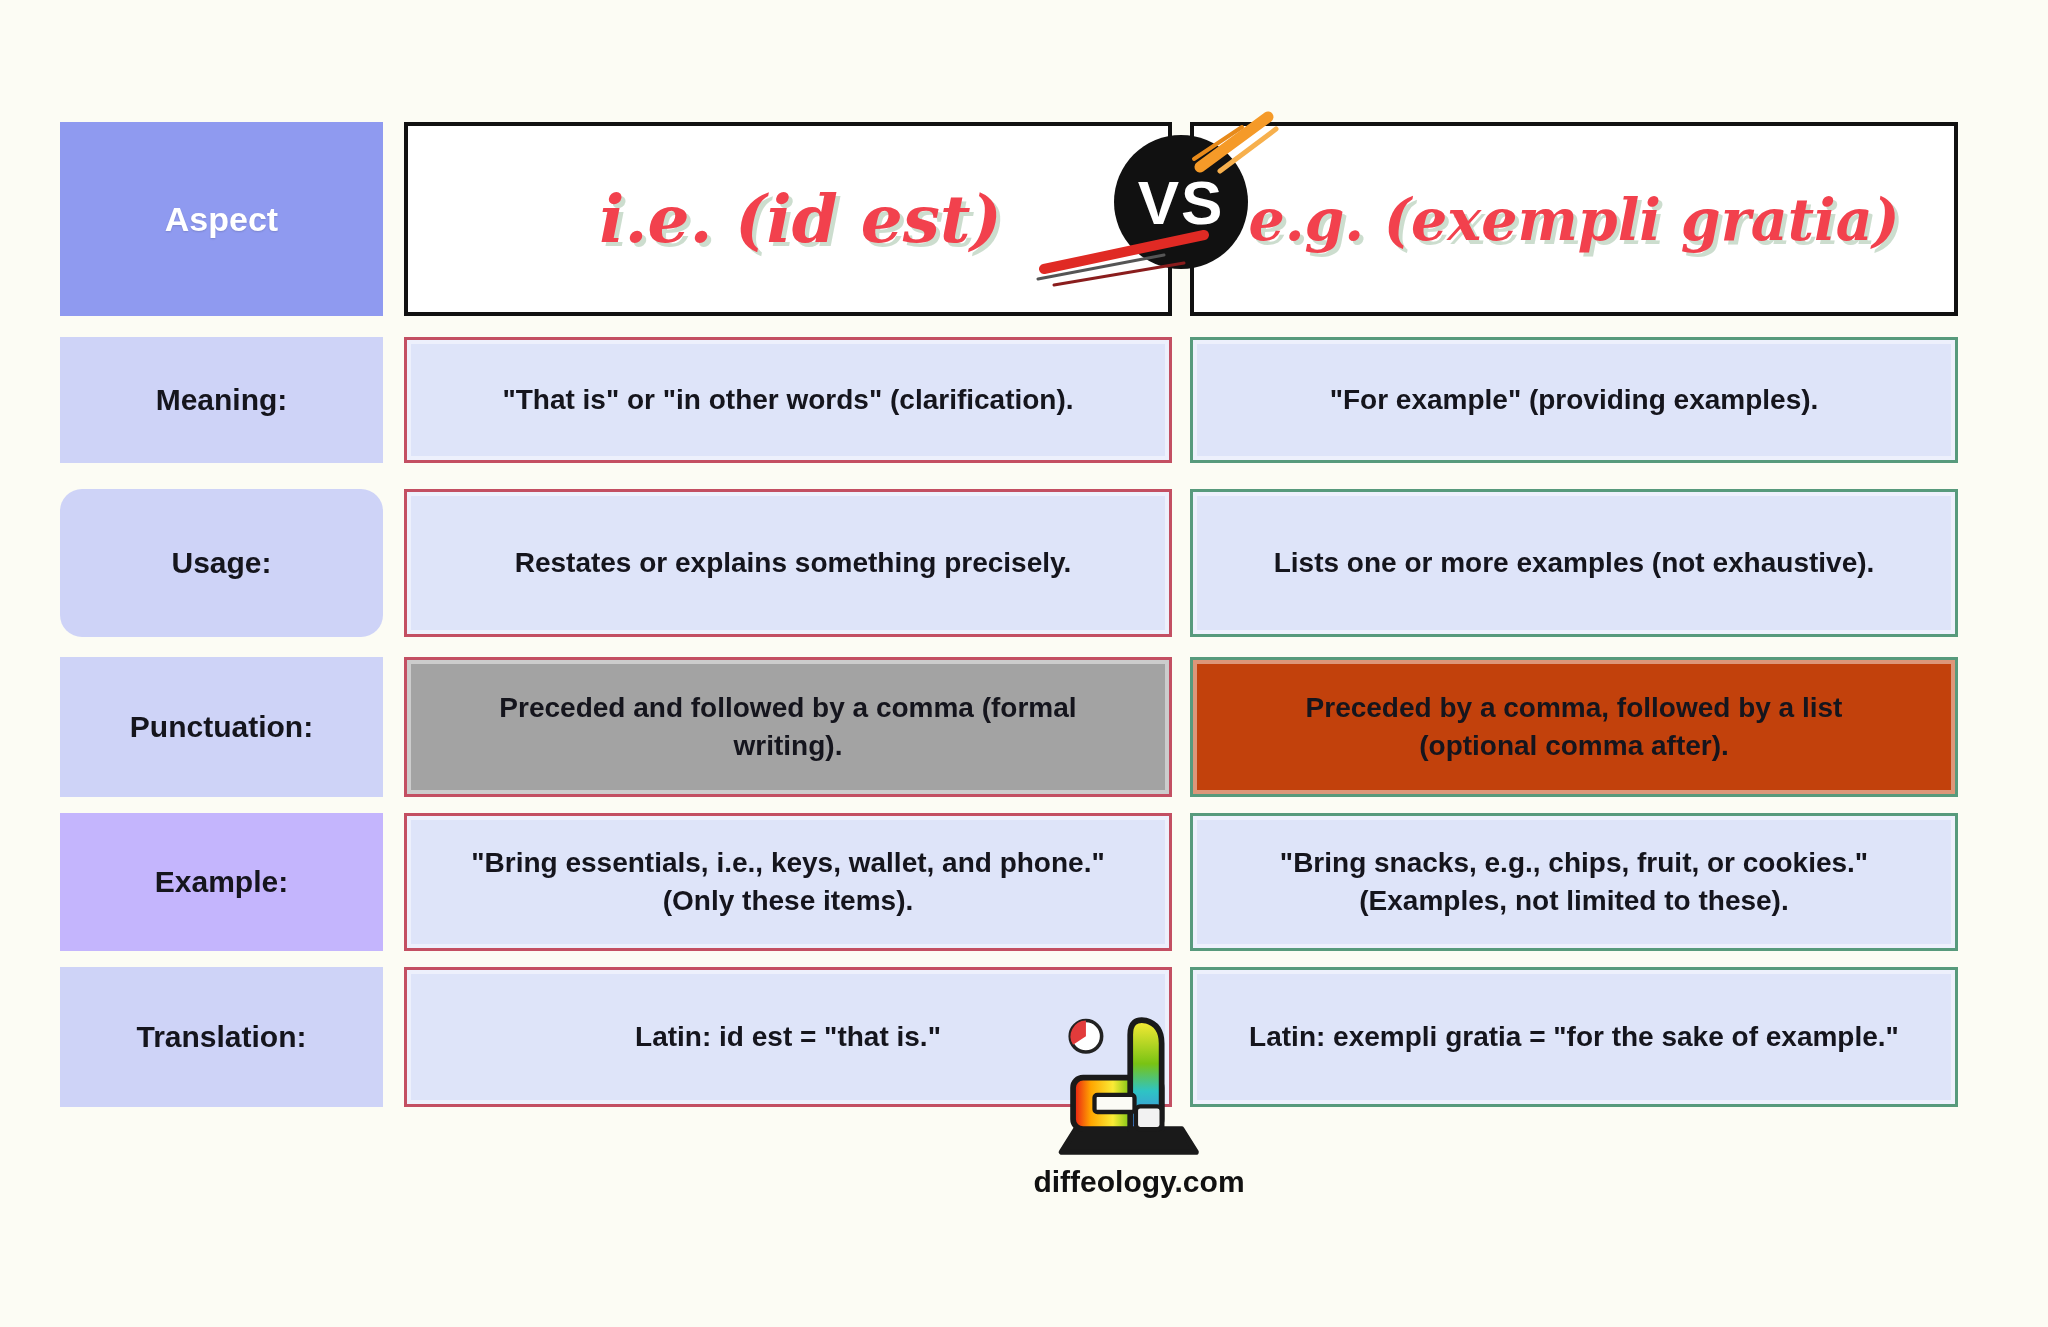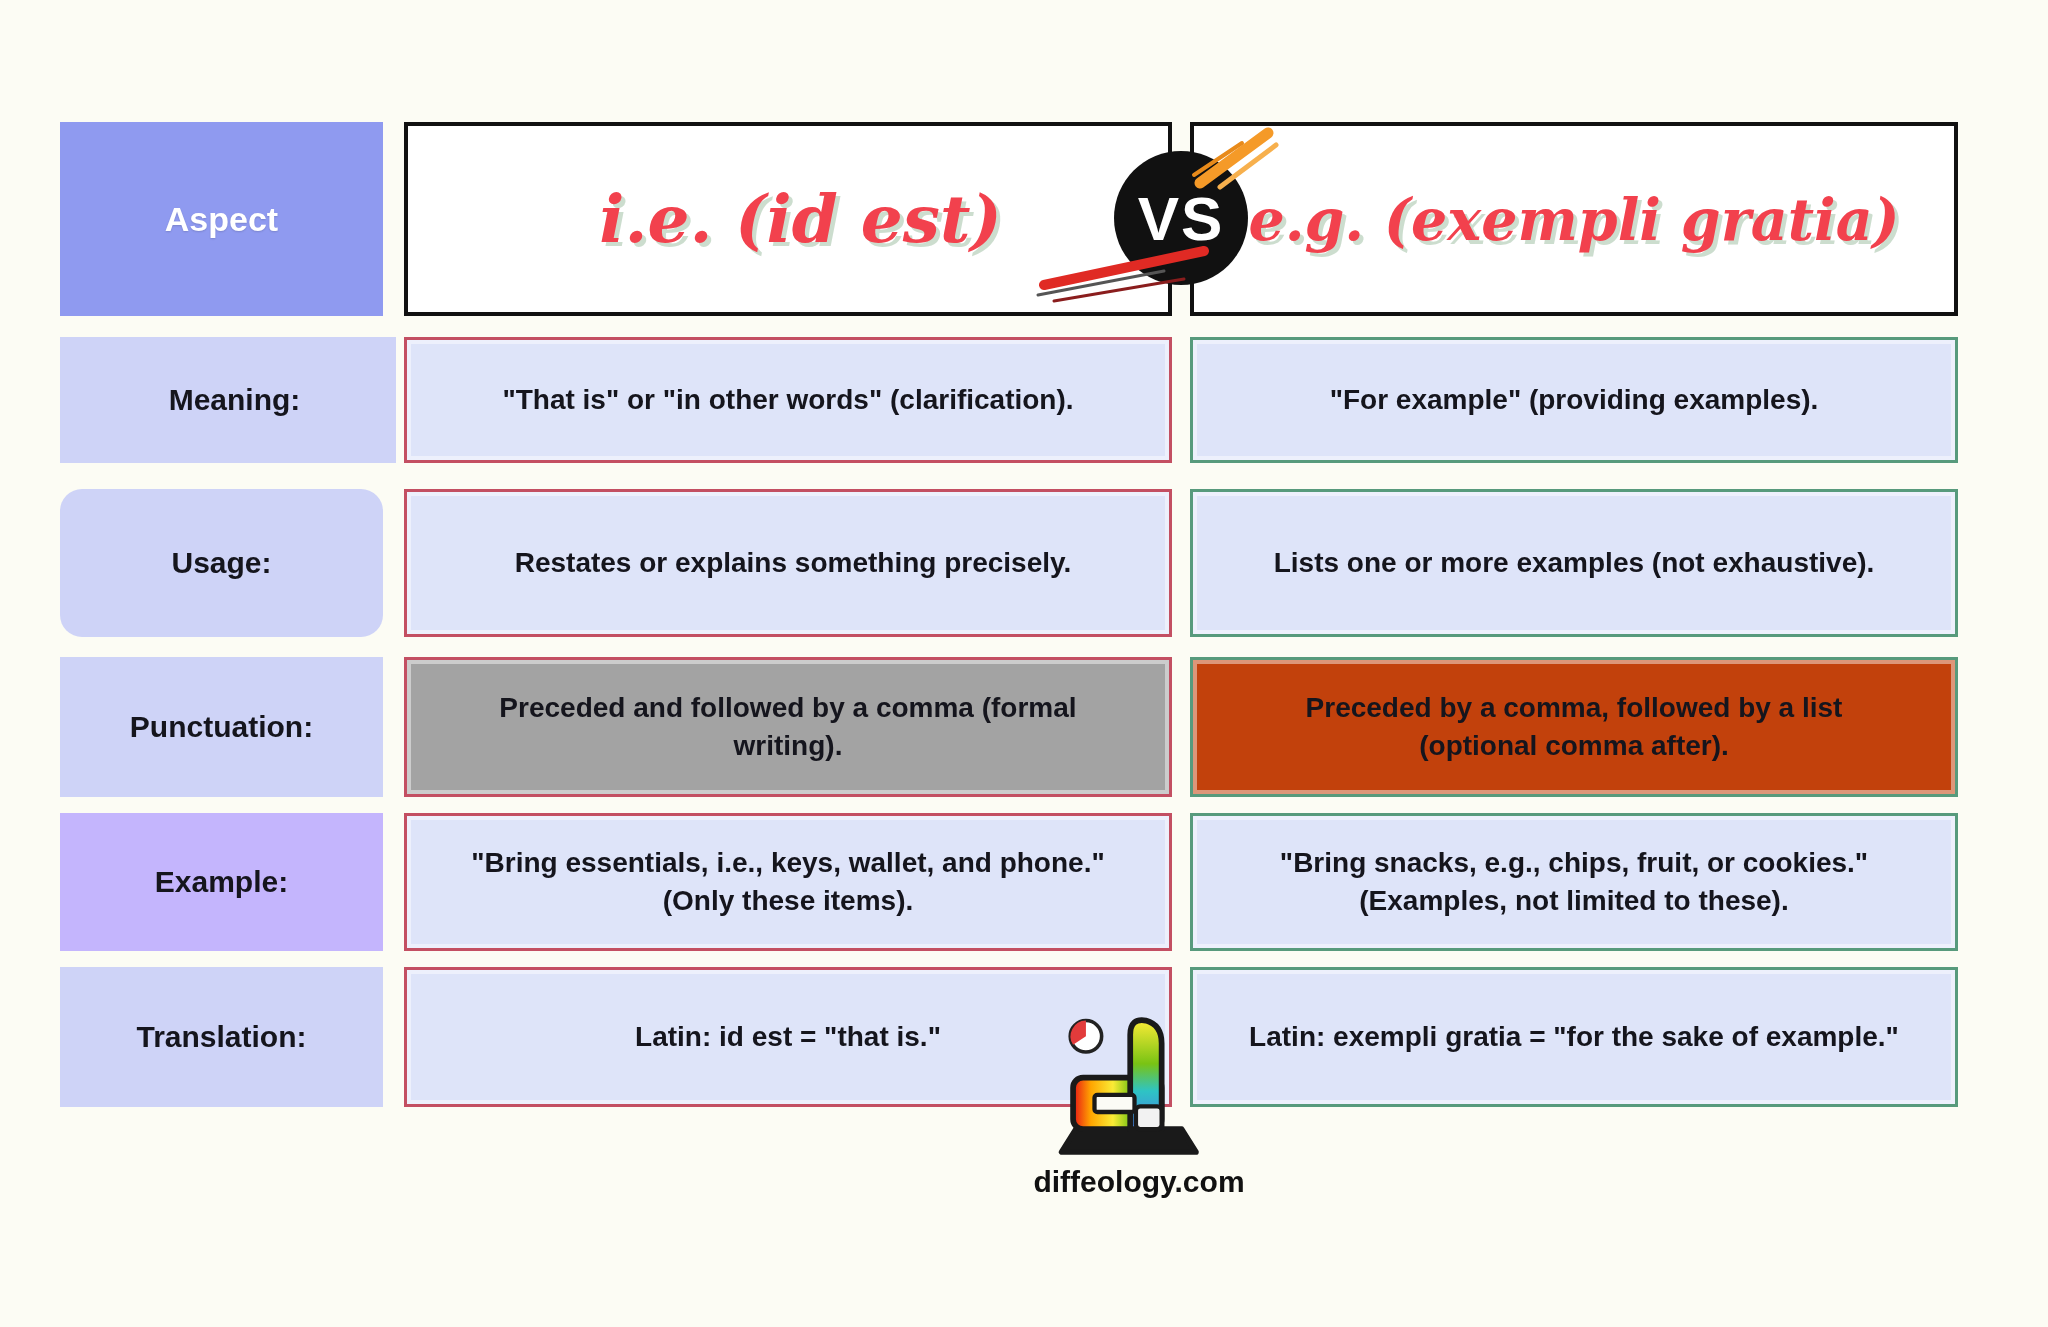--- a/index.html
+++ b/index.html
@@ -43,21 +43,21 @@
     font-weight: bold;
     color: #f2414d;
     text-shadow: 4px 4px 0 rgba(163,193,166,0.55);
     white-space: nowrap;
   }
   .script-title.big { font-size: 66px; }
   .script-title.small { font-size: 57px; }
 
   .vs-badge {
     position: absolute;
-    left: 1114px; top: 151px;
+    left: 1114px; top: 135px;
     width: 134px; height: 134px;
     background: #111111;
     border-radius: 50%;
     display: flex; align-items: center; justify-content: center;
     z-index: 5;
   }
   .vs-badge .vs-text {
     color: #ffffff;
     font-size: 62px;
     font-weight: bold;
@@ -146,21 +146,21 @@
     </svg>
     <span class="vs-text">VS</span>
     <svg class="brush red" viewBox="0 0 190 66">
       <line x1="10" y1="44" x2="170" y2="10" stroke="#e02a24" stroke-width="10" stroke-linecap="round"></line>
       <line x1="4" y1="54" x2="130" y2="30" stroke="#555555" stroke-width="3" stroke-linecap="round"></line>
       <line x1="20" y1="60" x2="150" y2="38" stroke="#8a1d1d" stroke-width="3" stroke-linecap="round"></line>
     </svg>
   </div>
 
   <div class="row r1">
-    <div class="row-label" style="background-color: rgb(206, 211, 247); padding-left: 13px;">Meaning:</div>
+    <div class="row-label" style="background-color: rgb(206, 211, 247);">Meaning:</div>
     <div class="cell ie" style="background-color: rgb(222, 228, 249); border-color: rgb(195, 79, 98);">
       <span class="inner">"That is" or "in other words" (clarification).</span>
     </div>
     <div class="cell eg" style="background-color: rgb(222, 228, 249); border-color: rgb(87, 154, 124);">
       <span class="inner">"For example" (providing examples).</span>
     </div>
   </div>
 
   <div class="row r2">
     <div class="row-label" style="background-color: rgb(206, 211, 247); border-radius: 22px;">Usage:</div>

